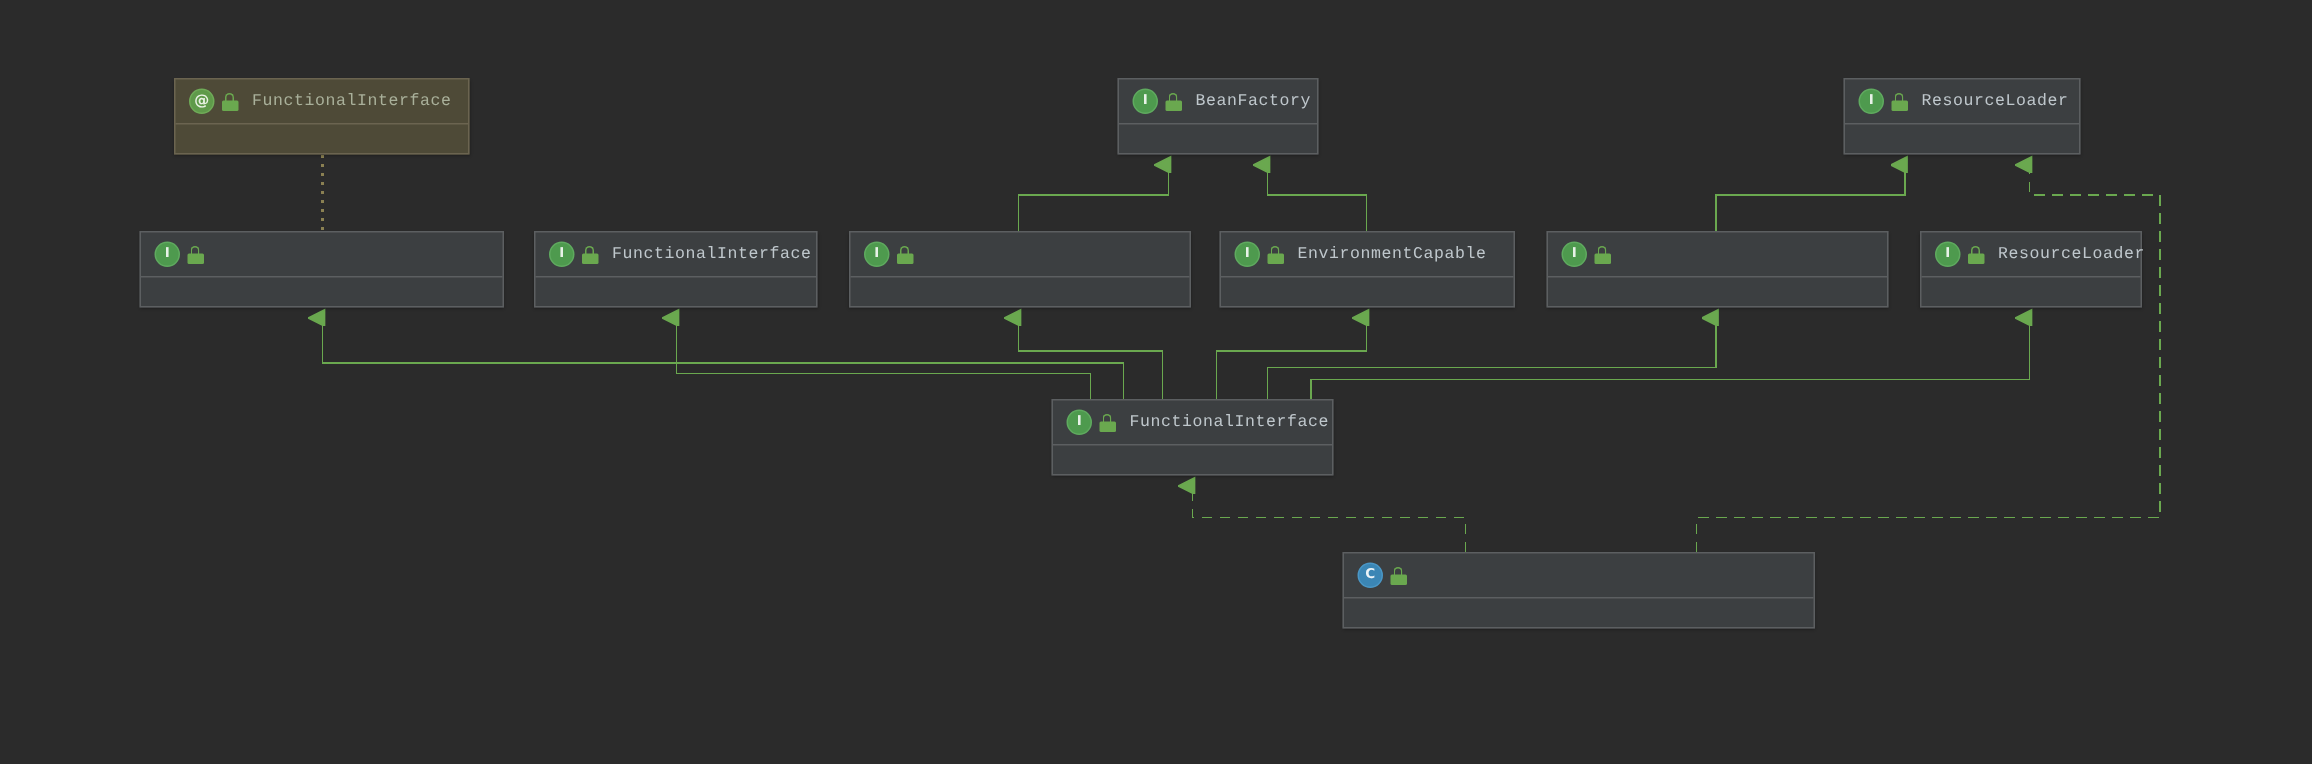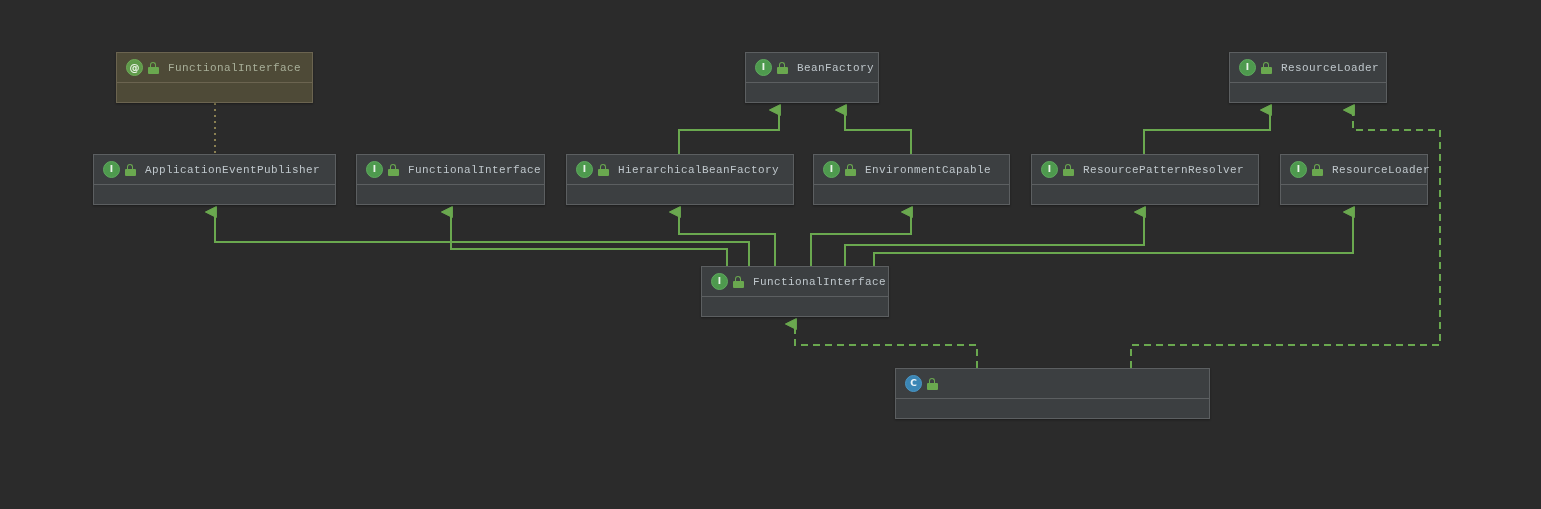--- a/index.html
+++ b/index.html
@@ -198,21 +198,20 @@
     <div class="node-body"></div>
   </div>
 
   <div class="node" style="left:93px; top:154px; width:243px; height:51px;">
     <div class="node-header">
       <span class="kind-icon kind-interface">I</span>
       <span class="lock-icon">
           <span class="shackle"></span>
           <span class="body"></span>
         </span>
-      <span class="node-title">ApplicationEventPublisher</span>
     </div>
     <div class="node-body"></div>
   </div>
 
   <div class="node" style="left:356px; top:154px; width:189px; height:51px;">
     <div class="node-header">
       <span class="kind-icon kind-interface">I</span>
       <span class="lock-icon">
           <span class="shackle"></span>
           <span class="body"></span>
@@ -222,21 +221,20 @@
     <div class="node-body"></div>
   </div>
 
   <div class="node" style="left:566px; top:154px; width:228px; height:51px;">
     <div class="node-header">
       <span class="kind-icon kind-interface">I</span>
       <span class="lock-icon">
           <span class="shackle"></span>
           <span class="body"></span>
         </span>
-      <span class="node-title">HierarchicalBeanFactory</span>
     </div>
     <div class="node-body"></div>
   </div>
 
   <div class="node" style="left:813px; top:154px; width:197px; height:51px;">
     <div class="node-header">
       <span class="kind-icon kind-interface">I</span>
       <span class="lock-icon">
           <span class="shackle"></span>
           <span class="body"></span>
@@ -246,21 +244,20 @@
     <div class="node-body"></div>
   </div>
 
   <div class="node" style="left:1031px; top:154px; width:228px; height:51px;">
     <div class="node-header">
       <span class="kind-icon kind-interface">I</span>
       <span class="lock-icon">
           <span class="shackle"></span>
           <span class="body"></span>
         </span>
-      <span class="node-title">ResourcePatternResolver</span>
     </div>
     <div class="node-body"></div>
   </div>
 
   <div class="node" style="left:1280px; top:154px; width:148px; height:51px;">
     <div class="node-header">
       <span class="kind-icon kind-interface">I</span>
       <span class="lock-icon">
           <span class="shackle"></span>
           <span class="body"></span>

